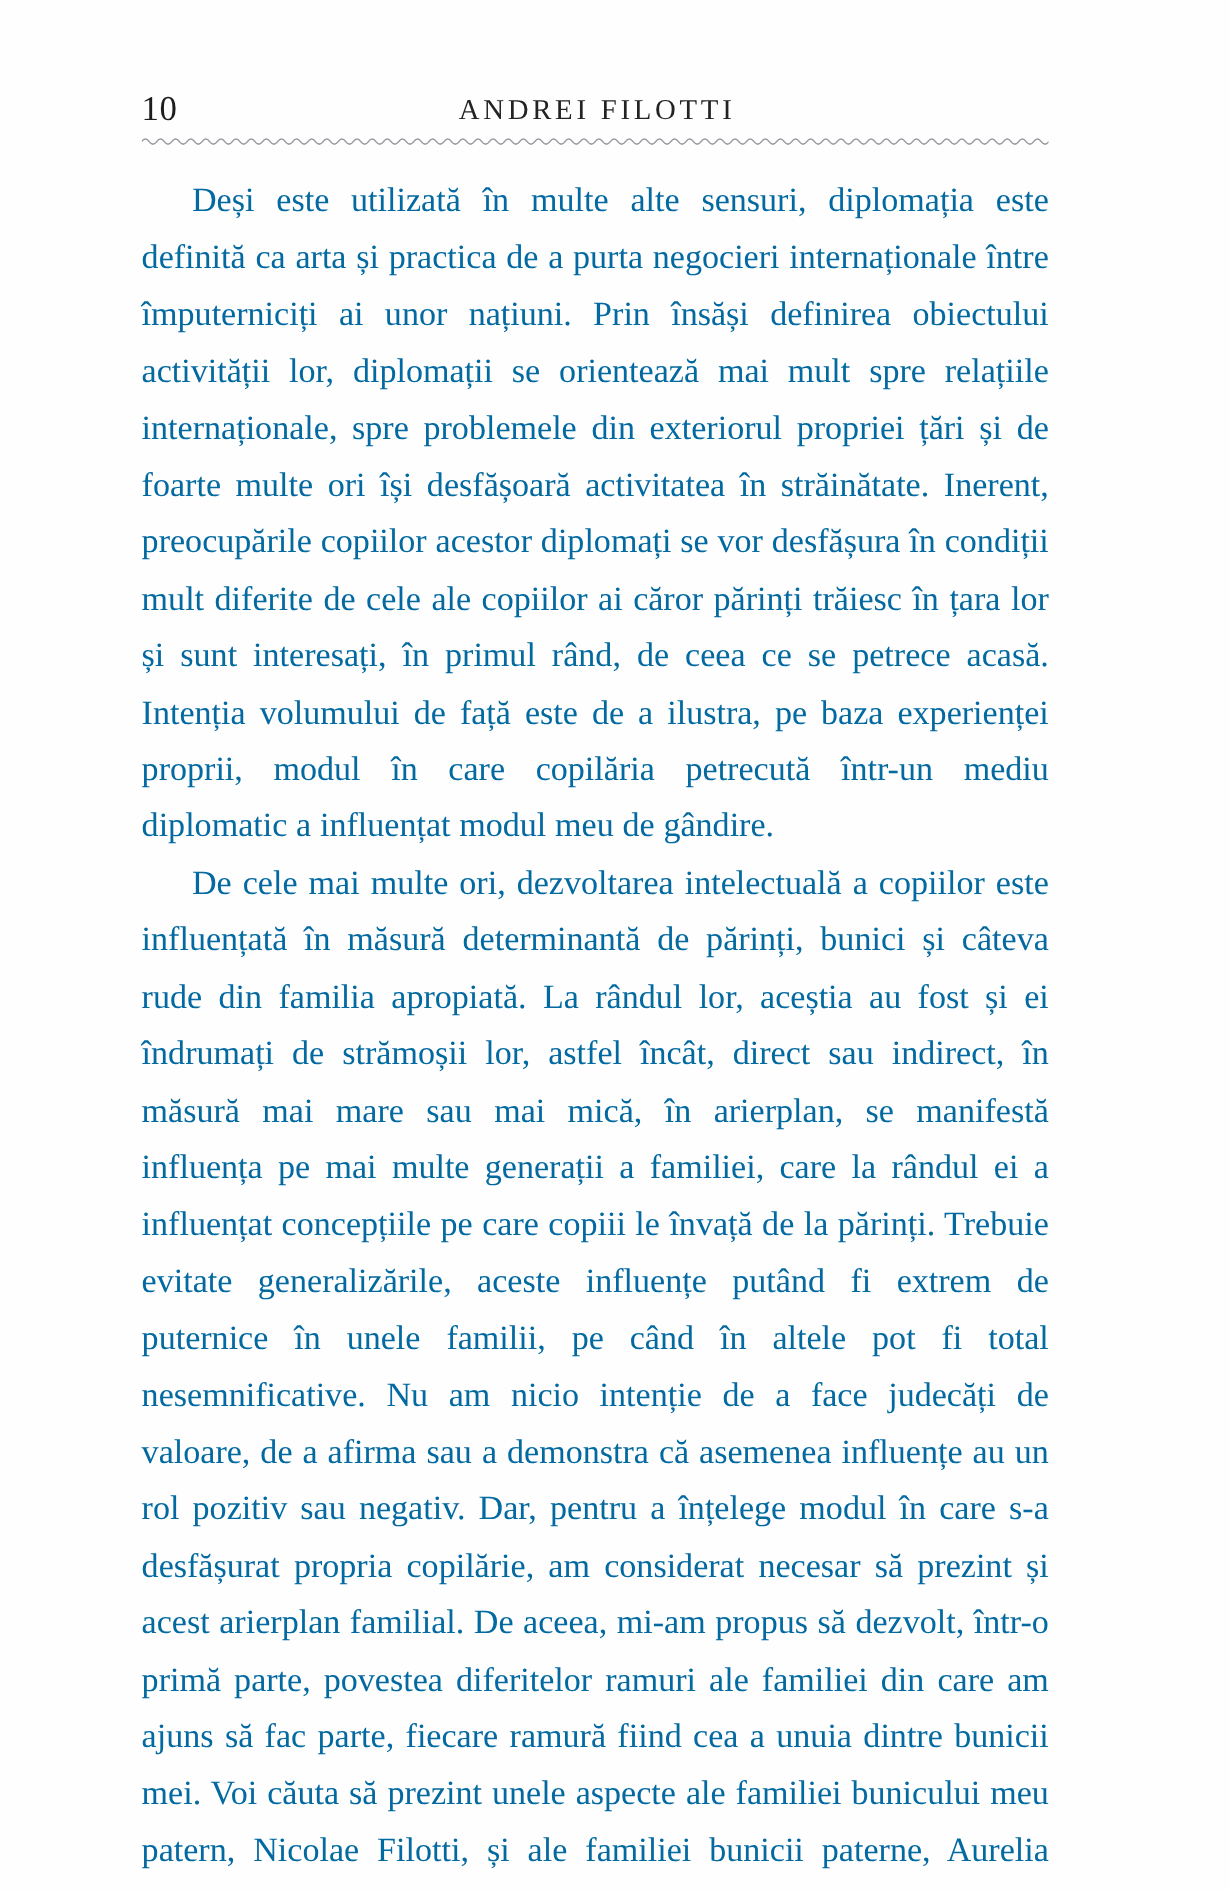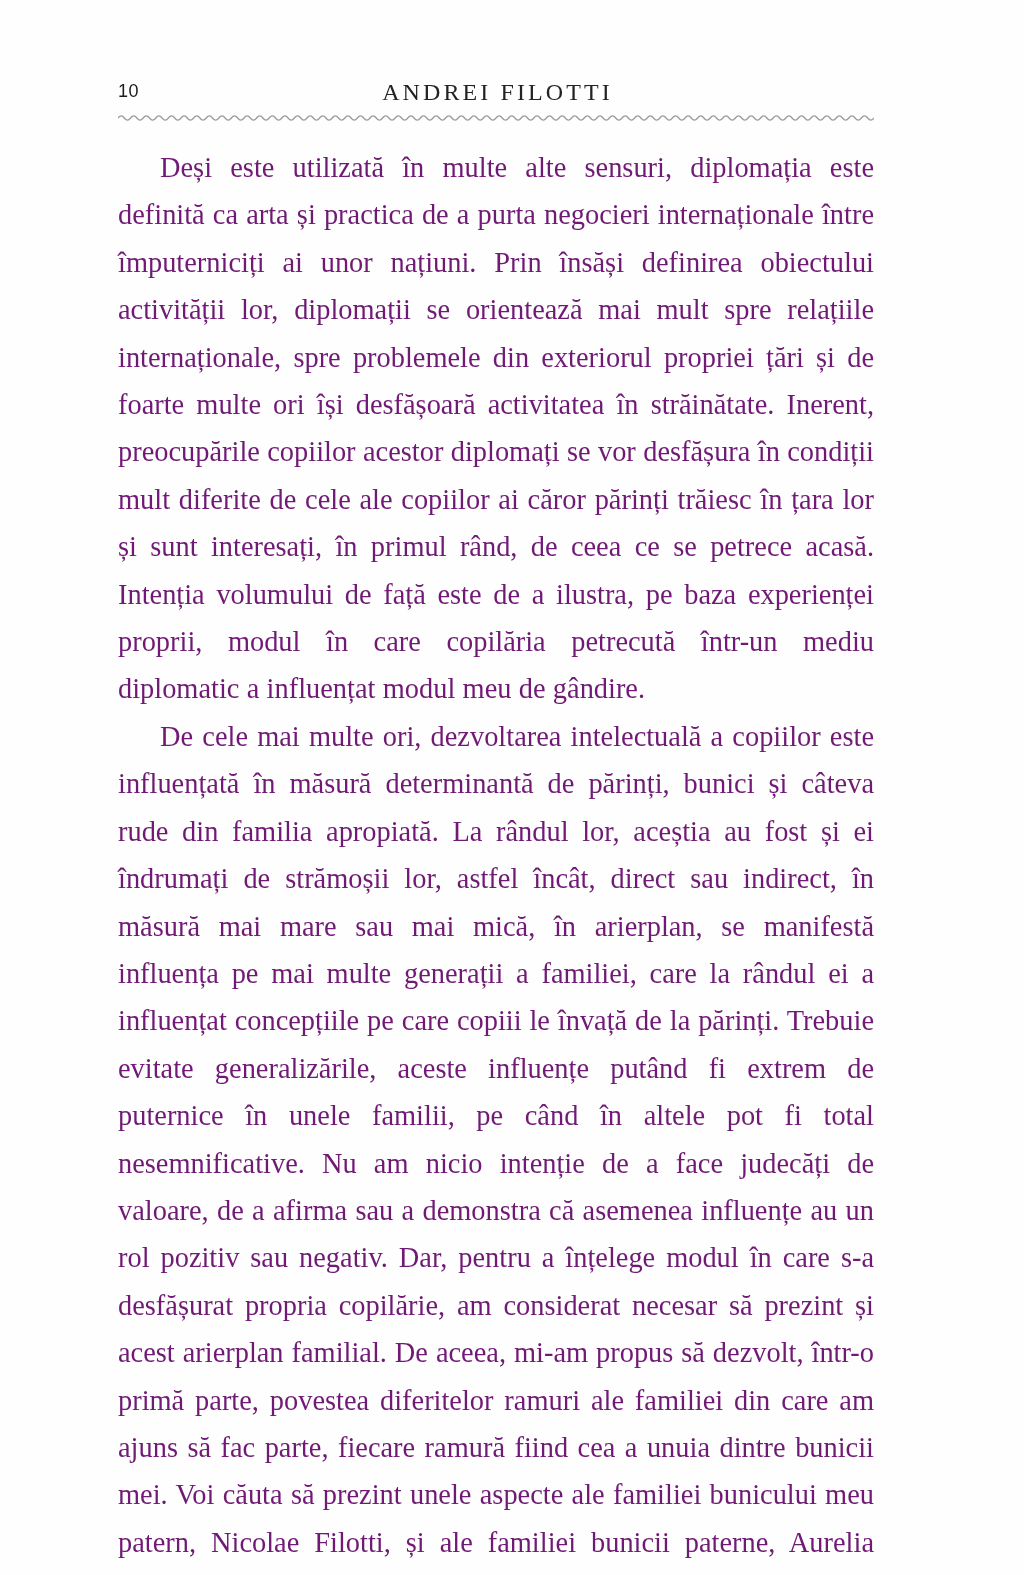--- a/index.html
+++ b/index.html
@@ -28,25 +28,25 @@
     position: absolute;
     left: 118px;
     top: 74px;
     width: 756px;
     height: 42px;
   }
   .folio {
     position: absolute;
     left: 0;
     top: 0;
-    font-size: 18px;
+    font-size: 29px;
     line-height: 34px;
     color: #1c1c1c;
     letter-spacing: 0.5px;
-    font-family: Liberation Sans, sans-serif;
+    font-family: Liberation Serif, serif;
   }
   .running-head {
     position: absolute;
     left: 0;
     right: 0;
     top: 2px;
     text-align: center;
     font-size: 24px;
     line-height: 32px;
     letter-spacing: 3.1px;
@@ -79,21 +79,21 @@
     width: 756px;
   }
   .para {
     margin: 0;
     text-align: justify;
     text-align-last: left;
     text-justify: inter-word;
     font-size: 28.4px;
     line-height: 47.4px;
     text-indent: 42px;
-    color: #701a75;
+    color: #0369a1;
     hyphens: manual;
     word-spacing: 0.2px;
     font-family: "Liberation Serif", "DejaVu Serif", serif;
   }
   .para + .para {
     margin-top: 0;
   }
 </style>
 </head>
 <body>

